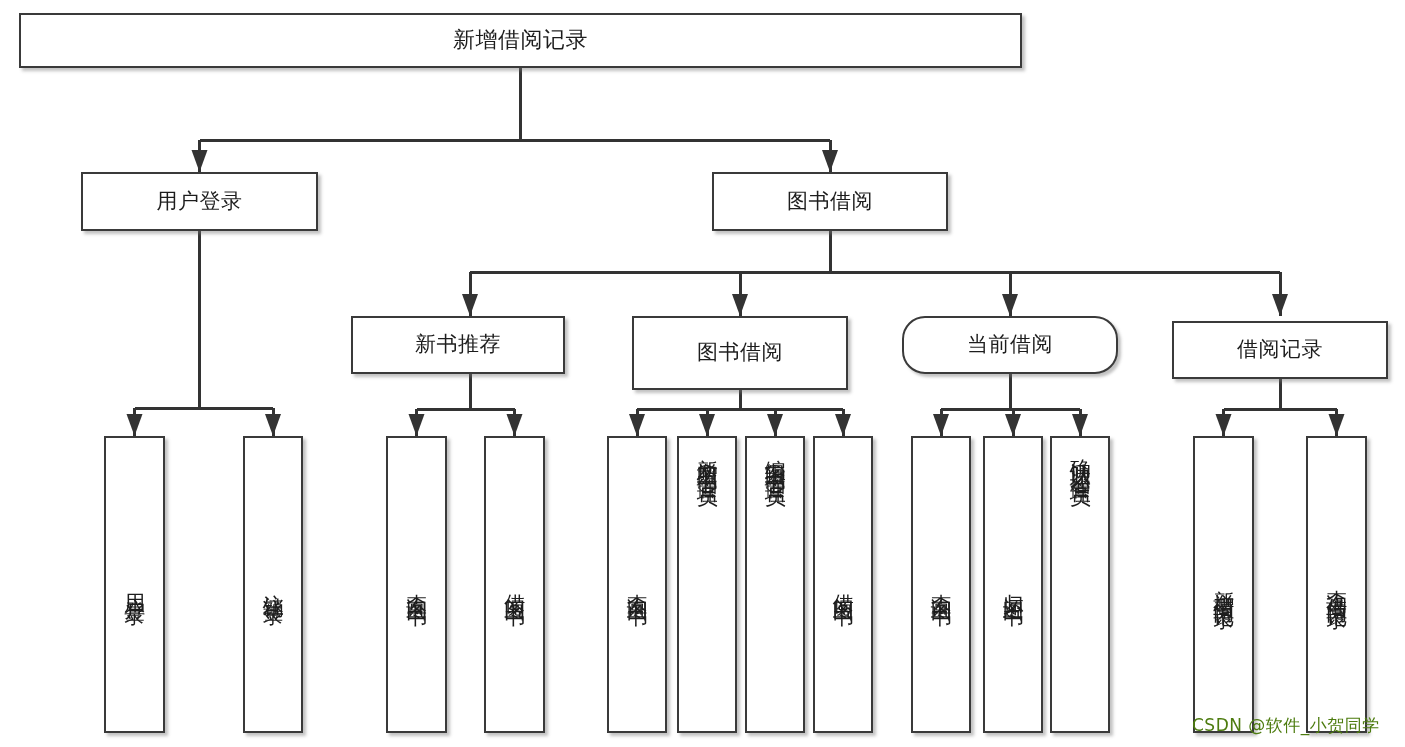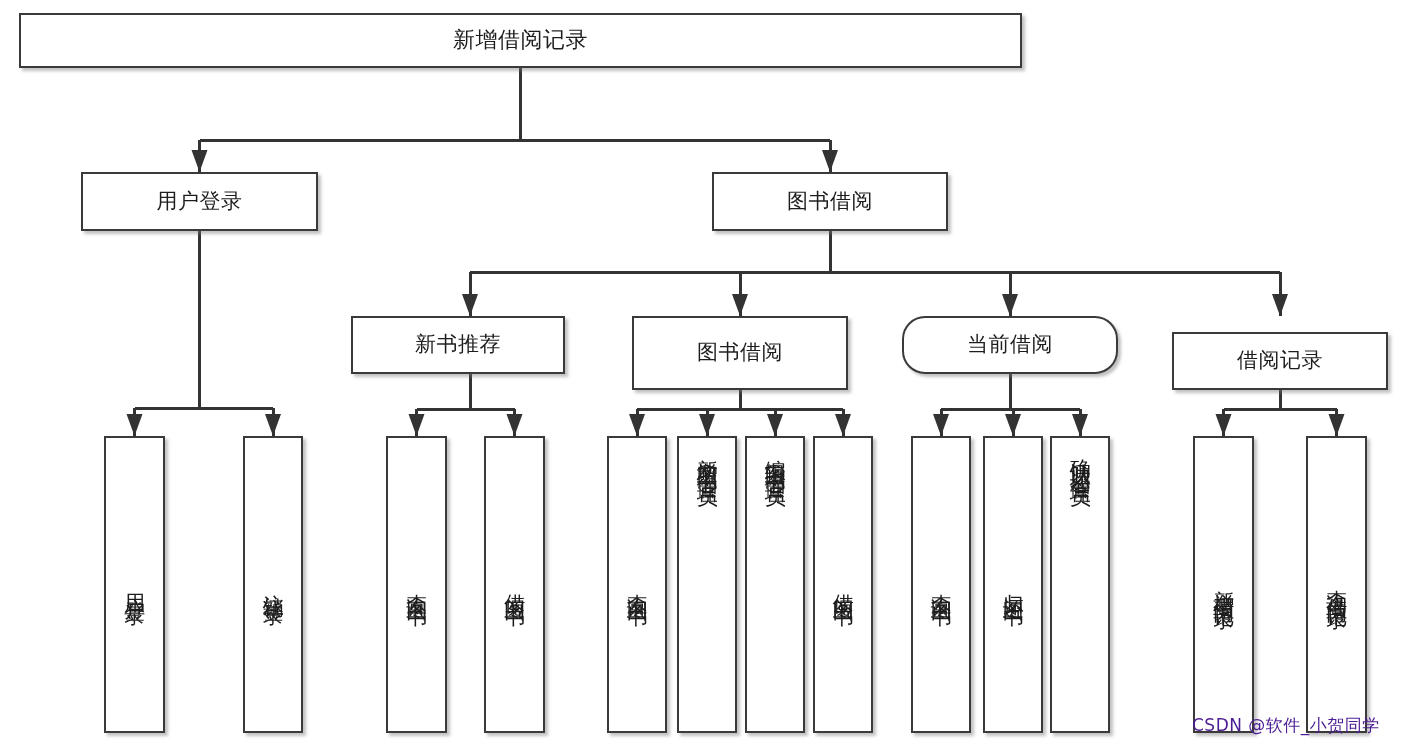--- a/index.html
+++ b/index.html
@@ -64,21 +64,21 @@
   }
   .node.vert.mid .label {
     margin-top: auto;
     margin-bottom: auto;
   }
   .node.vert.topalign .label {
     margin-top: 4px;
   }
   .watermark {
     position: absolute;
-    color: #4c1d95;
+    color: #4d7c0f;
     font-size: 17px;
     white-space: nowrap;
     letter-spacing: 0.5px;
   }
 </style>
 </head>
 <body>
 
 <div id="canvas">
   <svg id="wires" viewBox="0 0 1405 747">
@@ -147,21 +147,21 @@
       </div>
       <div class="node horiz" style="left: 351px; top: 316px; width: 214px; height: 58px;">
         <span class="label">新书推荐</span>
       </div>
       <div class="node horiz" style="left: 632px; top: 316px; width: 216px; height: 74px;">
         <span class="label">图书借阅</span>
       </div>
       <div class="node horiz" style="left: 902px; top: 316px; width: 216px; height: 58px; border-radius: 23px;">
         <span class="label">当前借阅</span>
       </div>
-      <div class="node horiz" style="left: 1172px; top: 332px; width: 216px; height: 58px;">
+      <div class="node horiz" style="left: 1172px; top: 321px; width: 216px; height: 58px;">
         <span class="label">借阅记录</span>
       </div>
       <div class="node vert mid" style="left: 104px; top: 436px; width: 61px; height: 297px;">
         <span class="label">用户登录</span>
       </div>
       <div class="node vert mid" style="left: 243px; top: 436px; width: 60px; height: 297px;">
         <span class="label">注销登录</span>
       </div>
       <div class="node vert mid" style="left: 386px; top: 436px; width: 61px; height: 297px;">
         <span class="label">查询图书</span>

